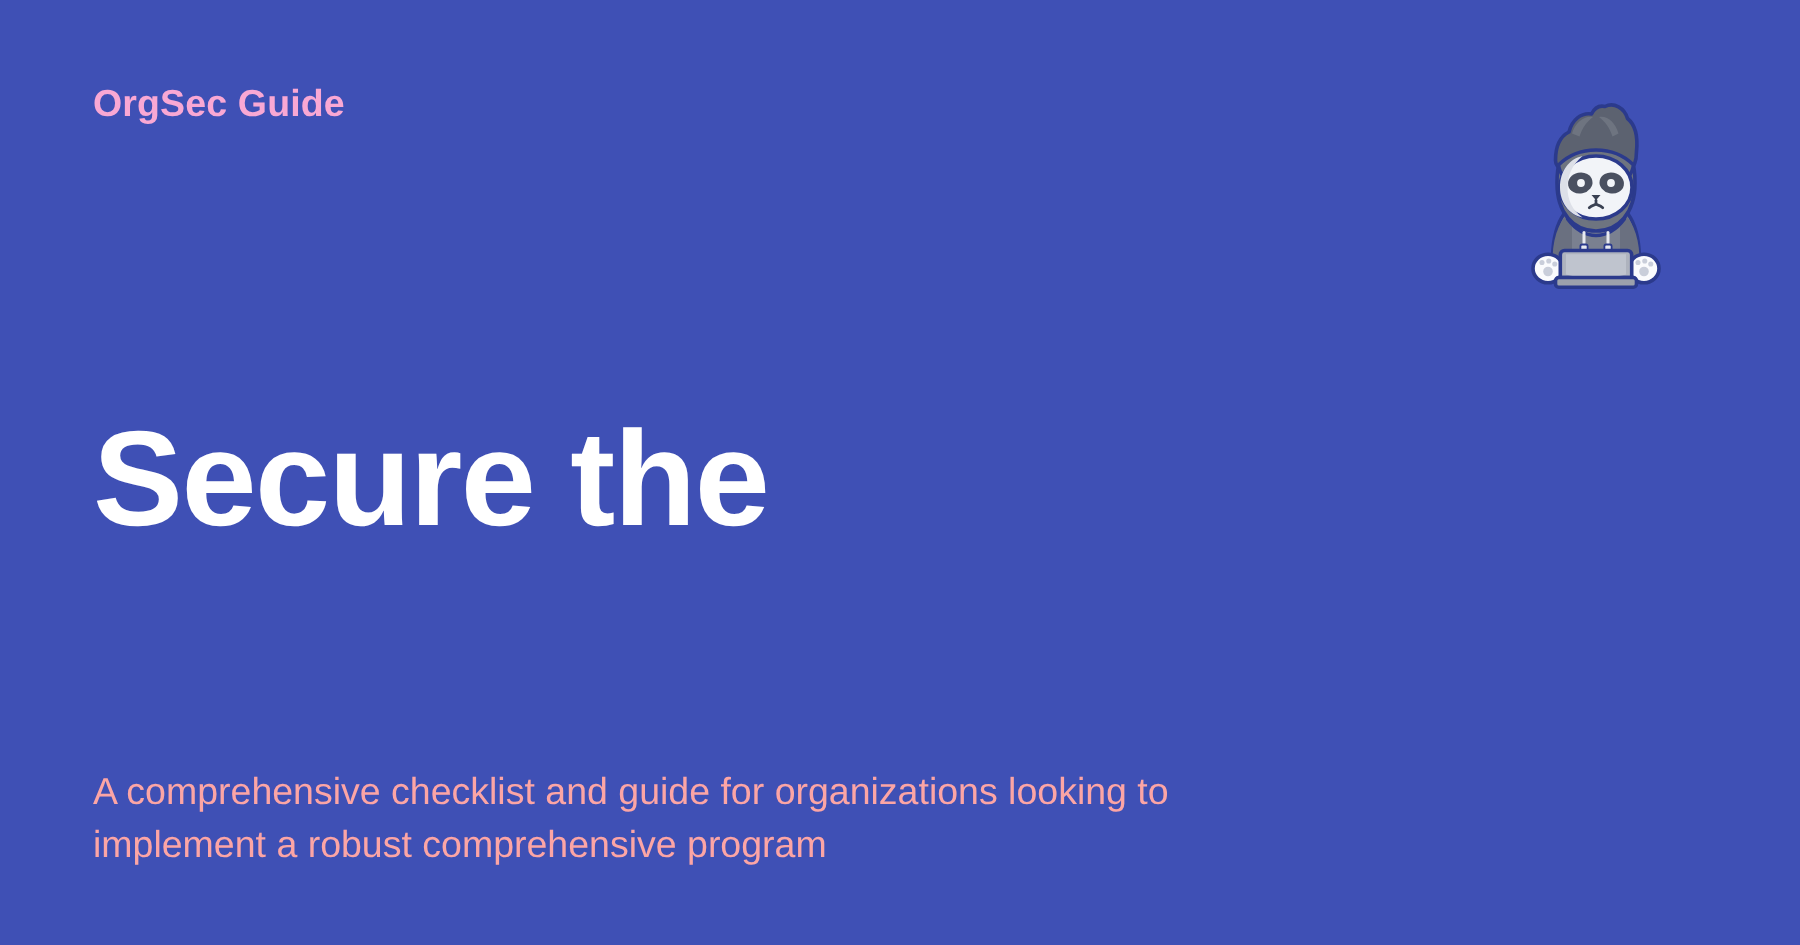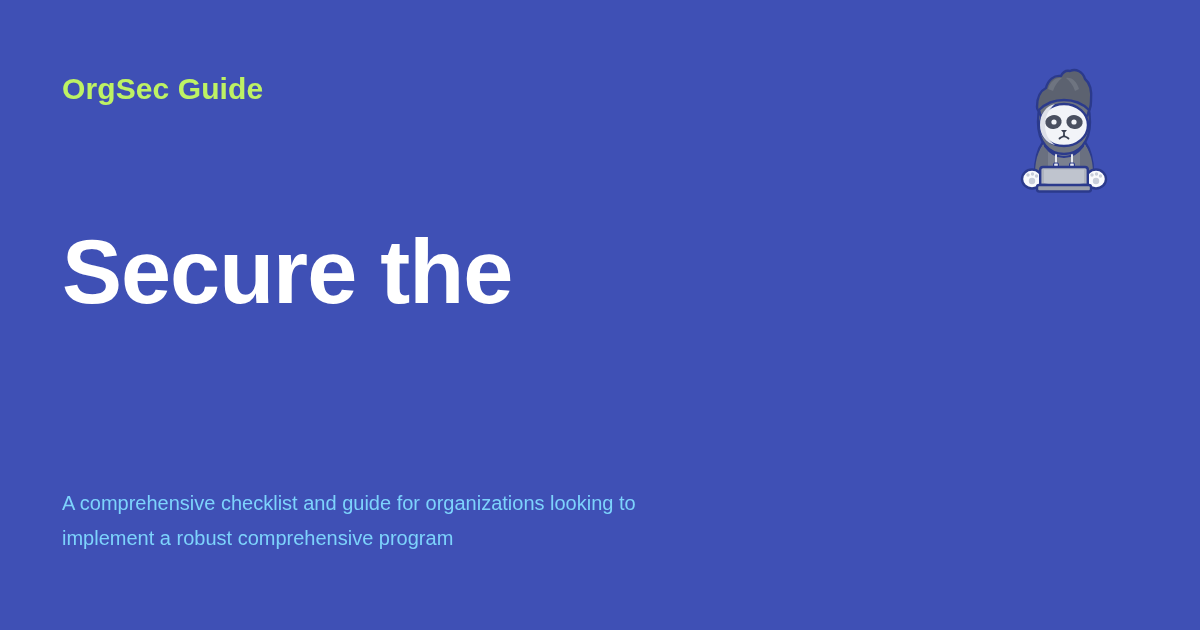--- a/index.html
+++ b/index.html
@@ -19,55 +19,56 @@
     width: 1200px;
     height: 630px;
     background: #3F50B5;
     box-sizing: border-box;
   }
 
   
   .eyebrow {
     position: absolute;
     left: 62px;
-    top: 72px;
-    font-size: 30px;
+    top: 52px;
+    font-size: 25px;
     font-weight: bold;
-    color: #bef264;
+    color: #f9a8d4;
     letter-spacing: 0.1px;
     line-height: 34px;
     white-space: nowrap;
   }
 
   
   .headline {
     position: absolute;
     left: 62px;
     top: 160px;
     width: 880px;
     font-size: 90px;
     font-weight: bold;
     color: #FFFFFF;
     line-height: 104px;
     letter-spacing: -1px;
   }
   .headline .line {
     display: block;
     white-space: nowrap;
+    margin-top: 48px;
   }
 
   
   .subtitle {
     position: absolute;
     left: 62px;
-    top: 486px;
+    top: 511px;
     width: 800px;
-    font-size: 20px;
+    font-size: 25px;
     font-weight: normal;
-    color: #7dd3fc;
+    color: #fca5a5;
     line-height: 35px;
   }
   .subtitle .line {
     display: block;
     white-space: nowrap;
   }
 
   
   .mascot {
     position: absolute;

